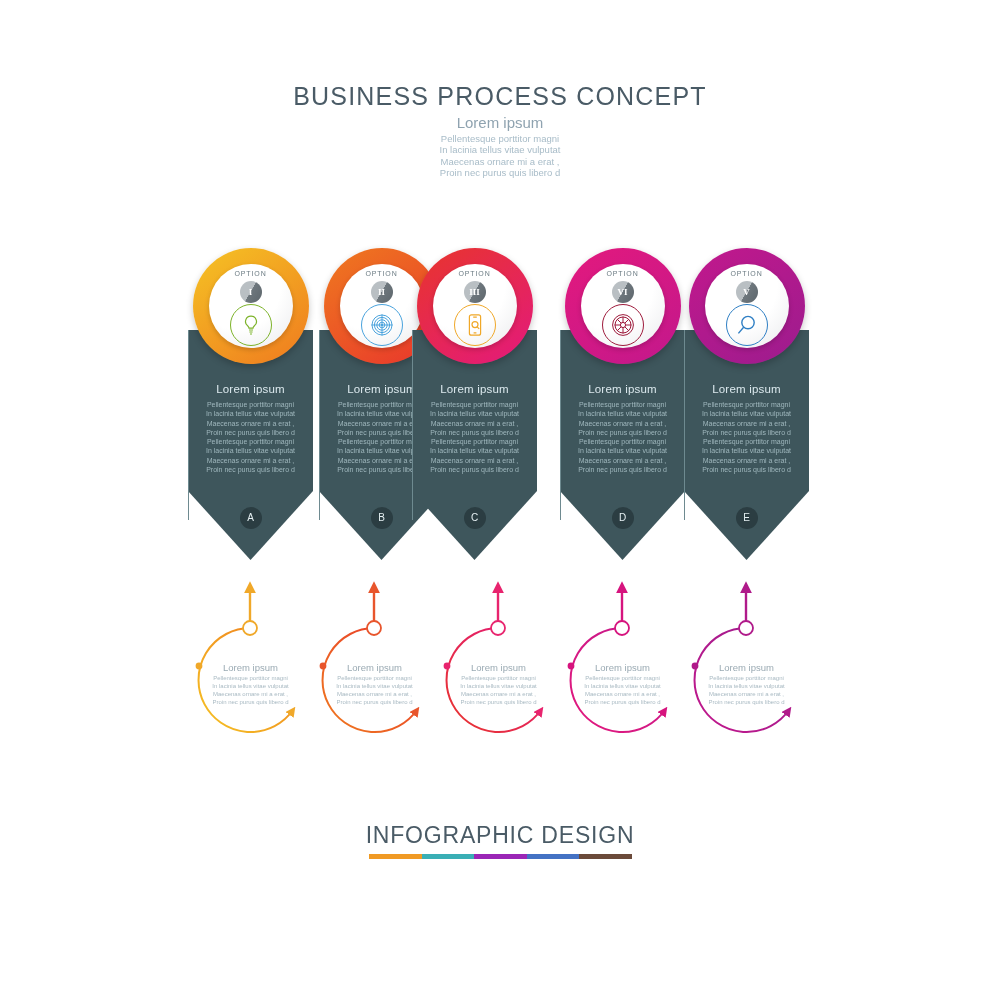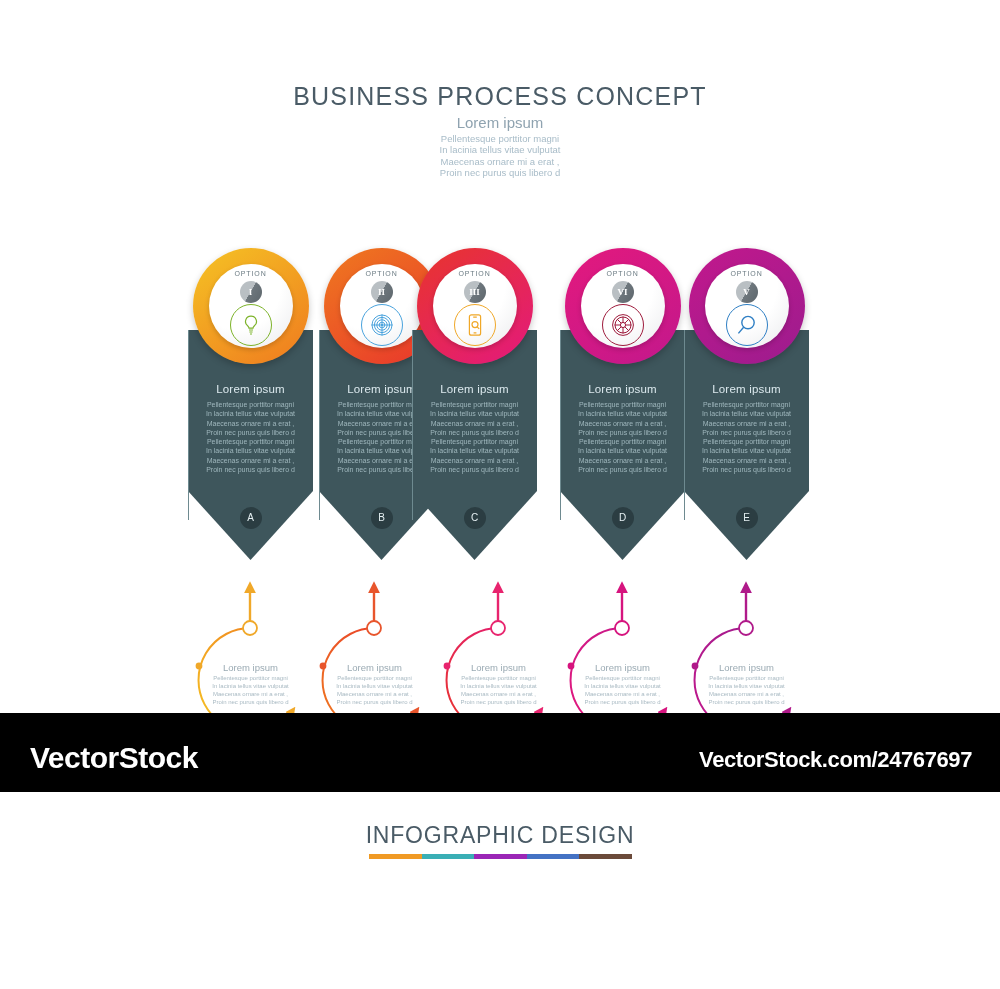--- a/index.html
+++ b/index.html
@@ -329,18 +329,14 @@
 
   <div class="foot-title">INFOGRAPHIC DESIGN</div>
   <div class="colorbar" id="colorbar">
       <div style="background: rgb(240, 154, 36);"></div>
       <div style="background: rgb(58, 175, 181);"></div>
       <div style="background: rgb(155, 38, 182);"></div>
       <div style="background: rgb(68, 114, 196);"></div>
       <div style="background: rgb(107, 74, 58);"></div>
     </div>
 
-  <div class="wm">
-    <div class="wm-logo">VectorStock</div>
-    <div class="wm-url">VectorStock.com/24767697</div>
-  </div>
 
 </div>
 
 </body></html>

